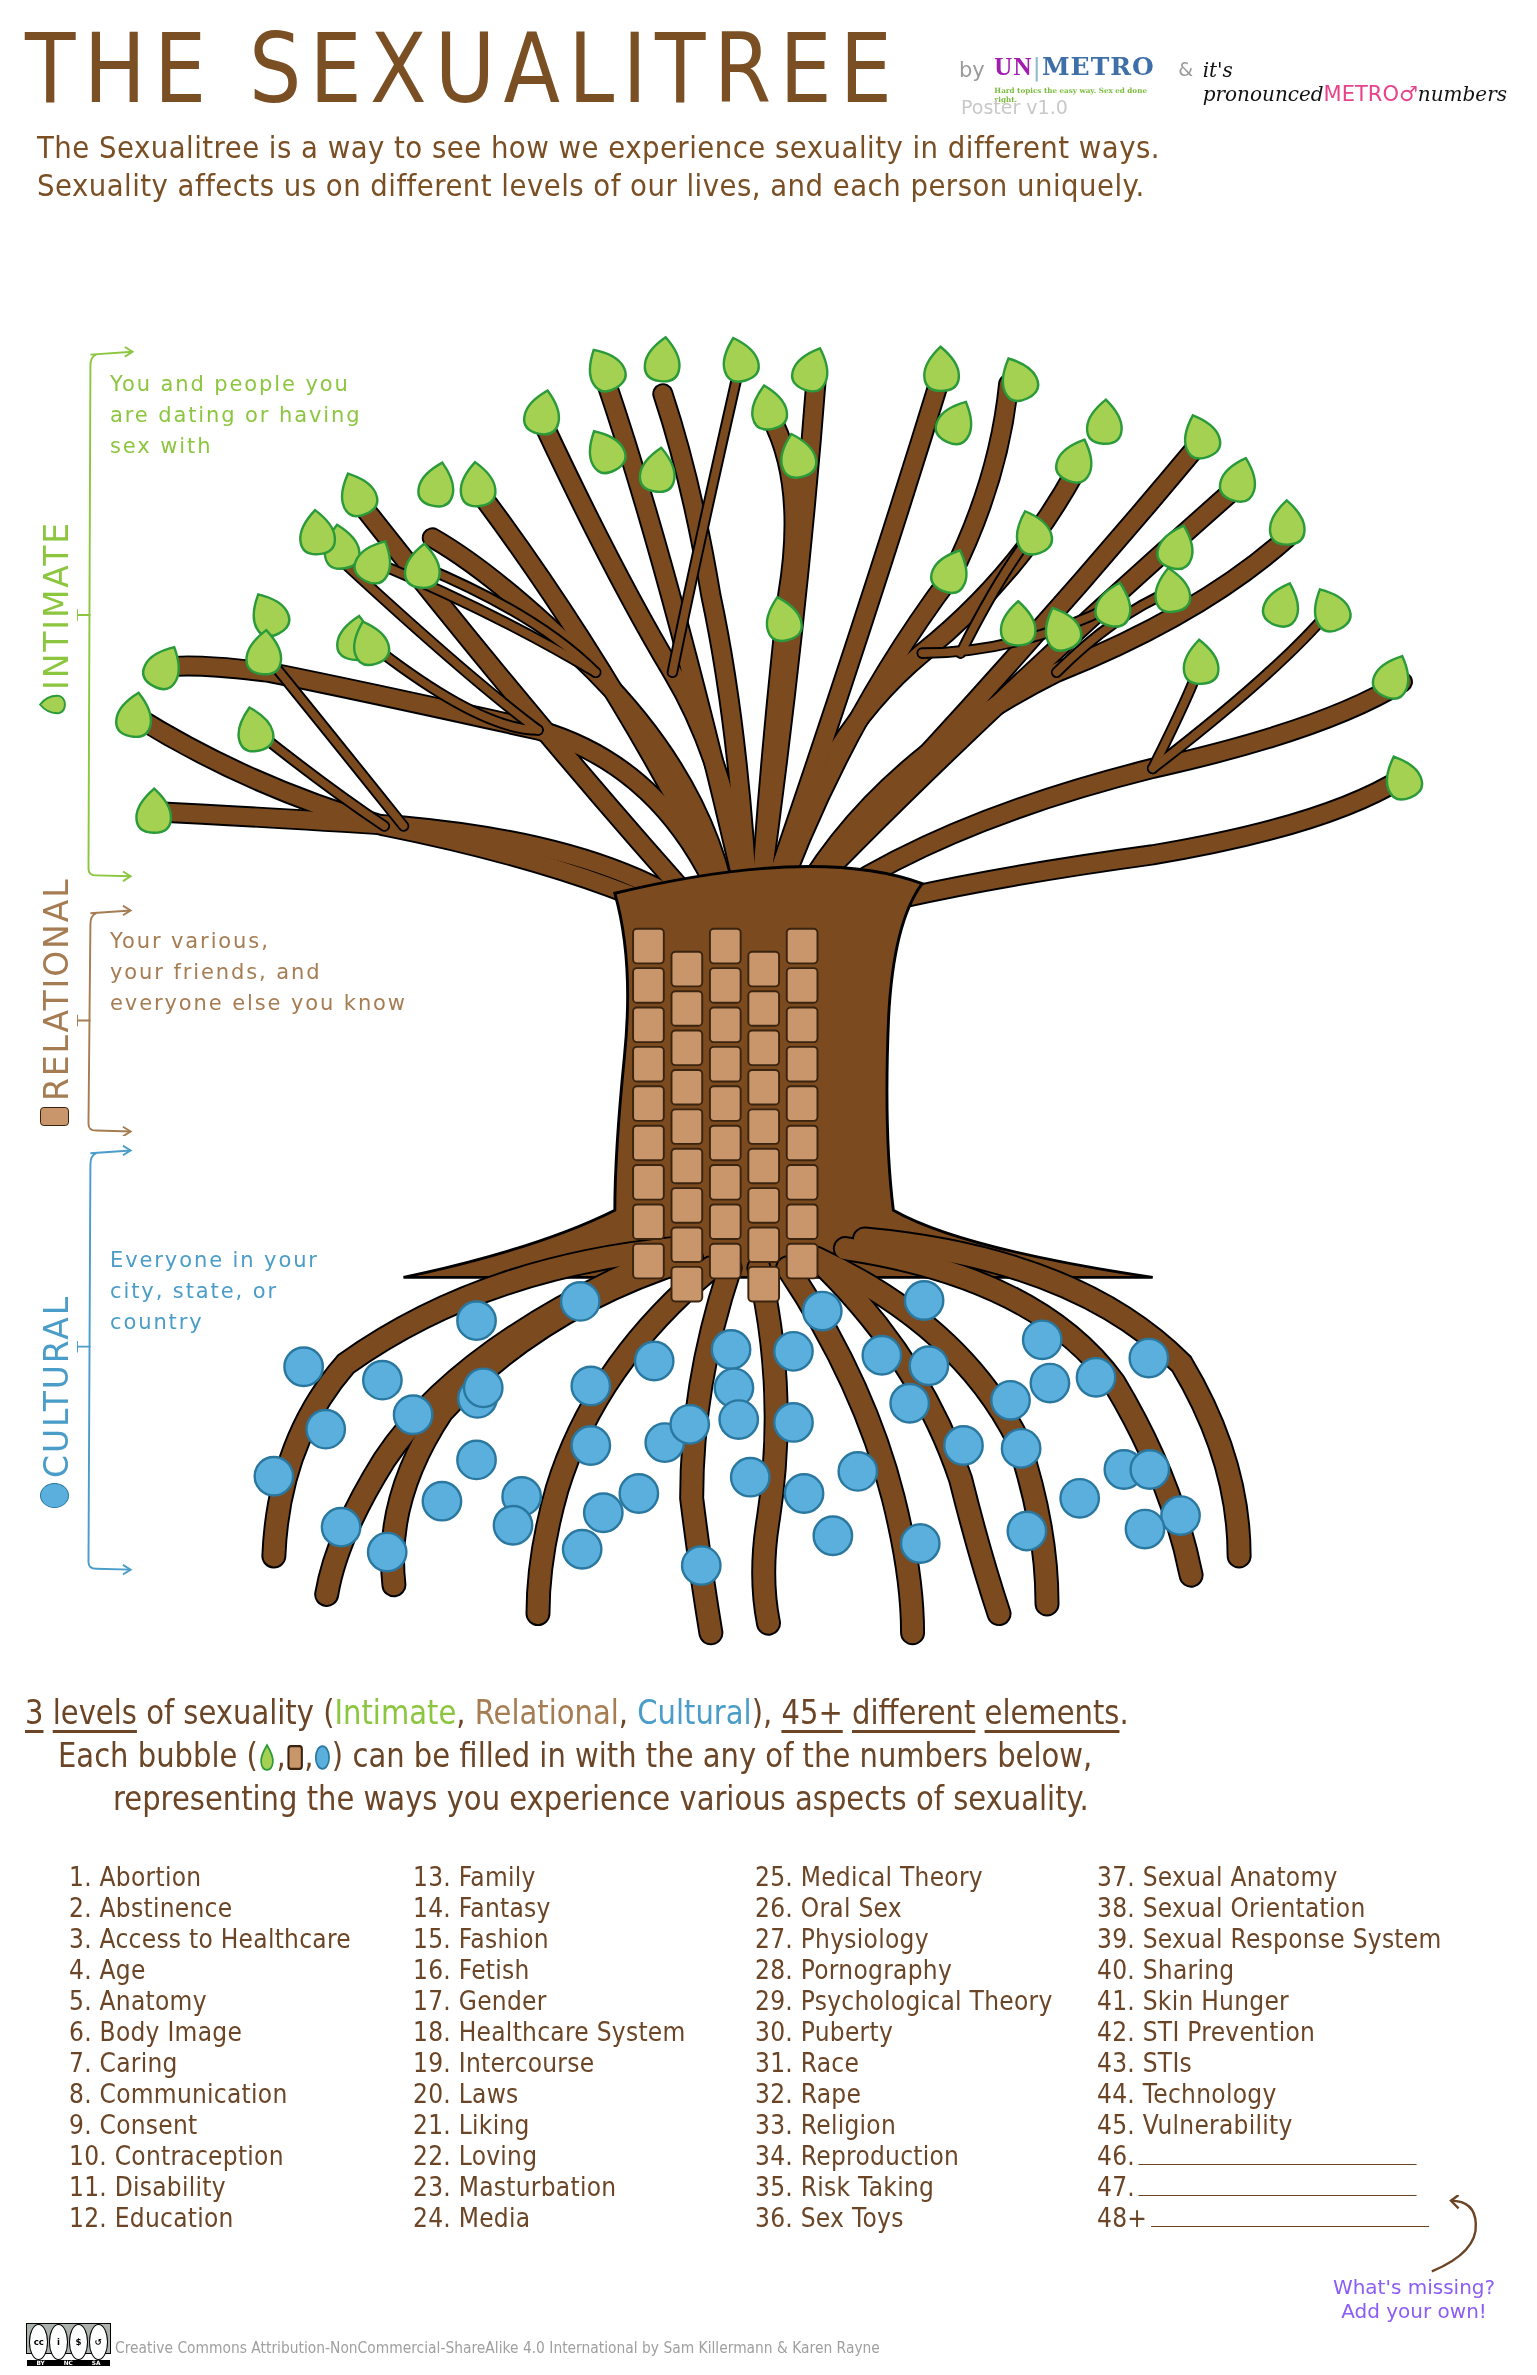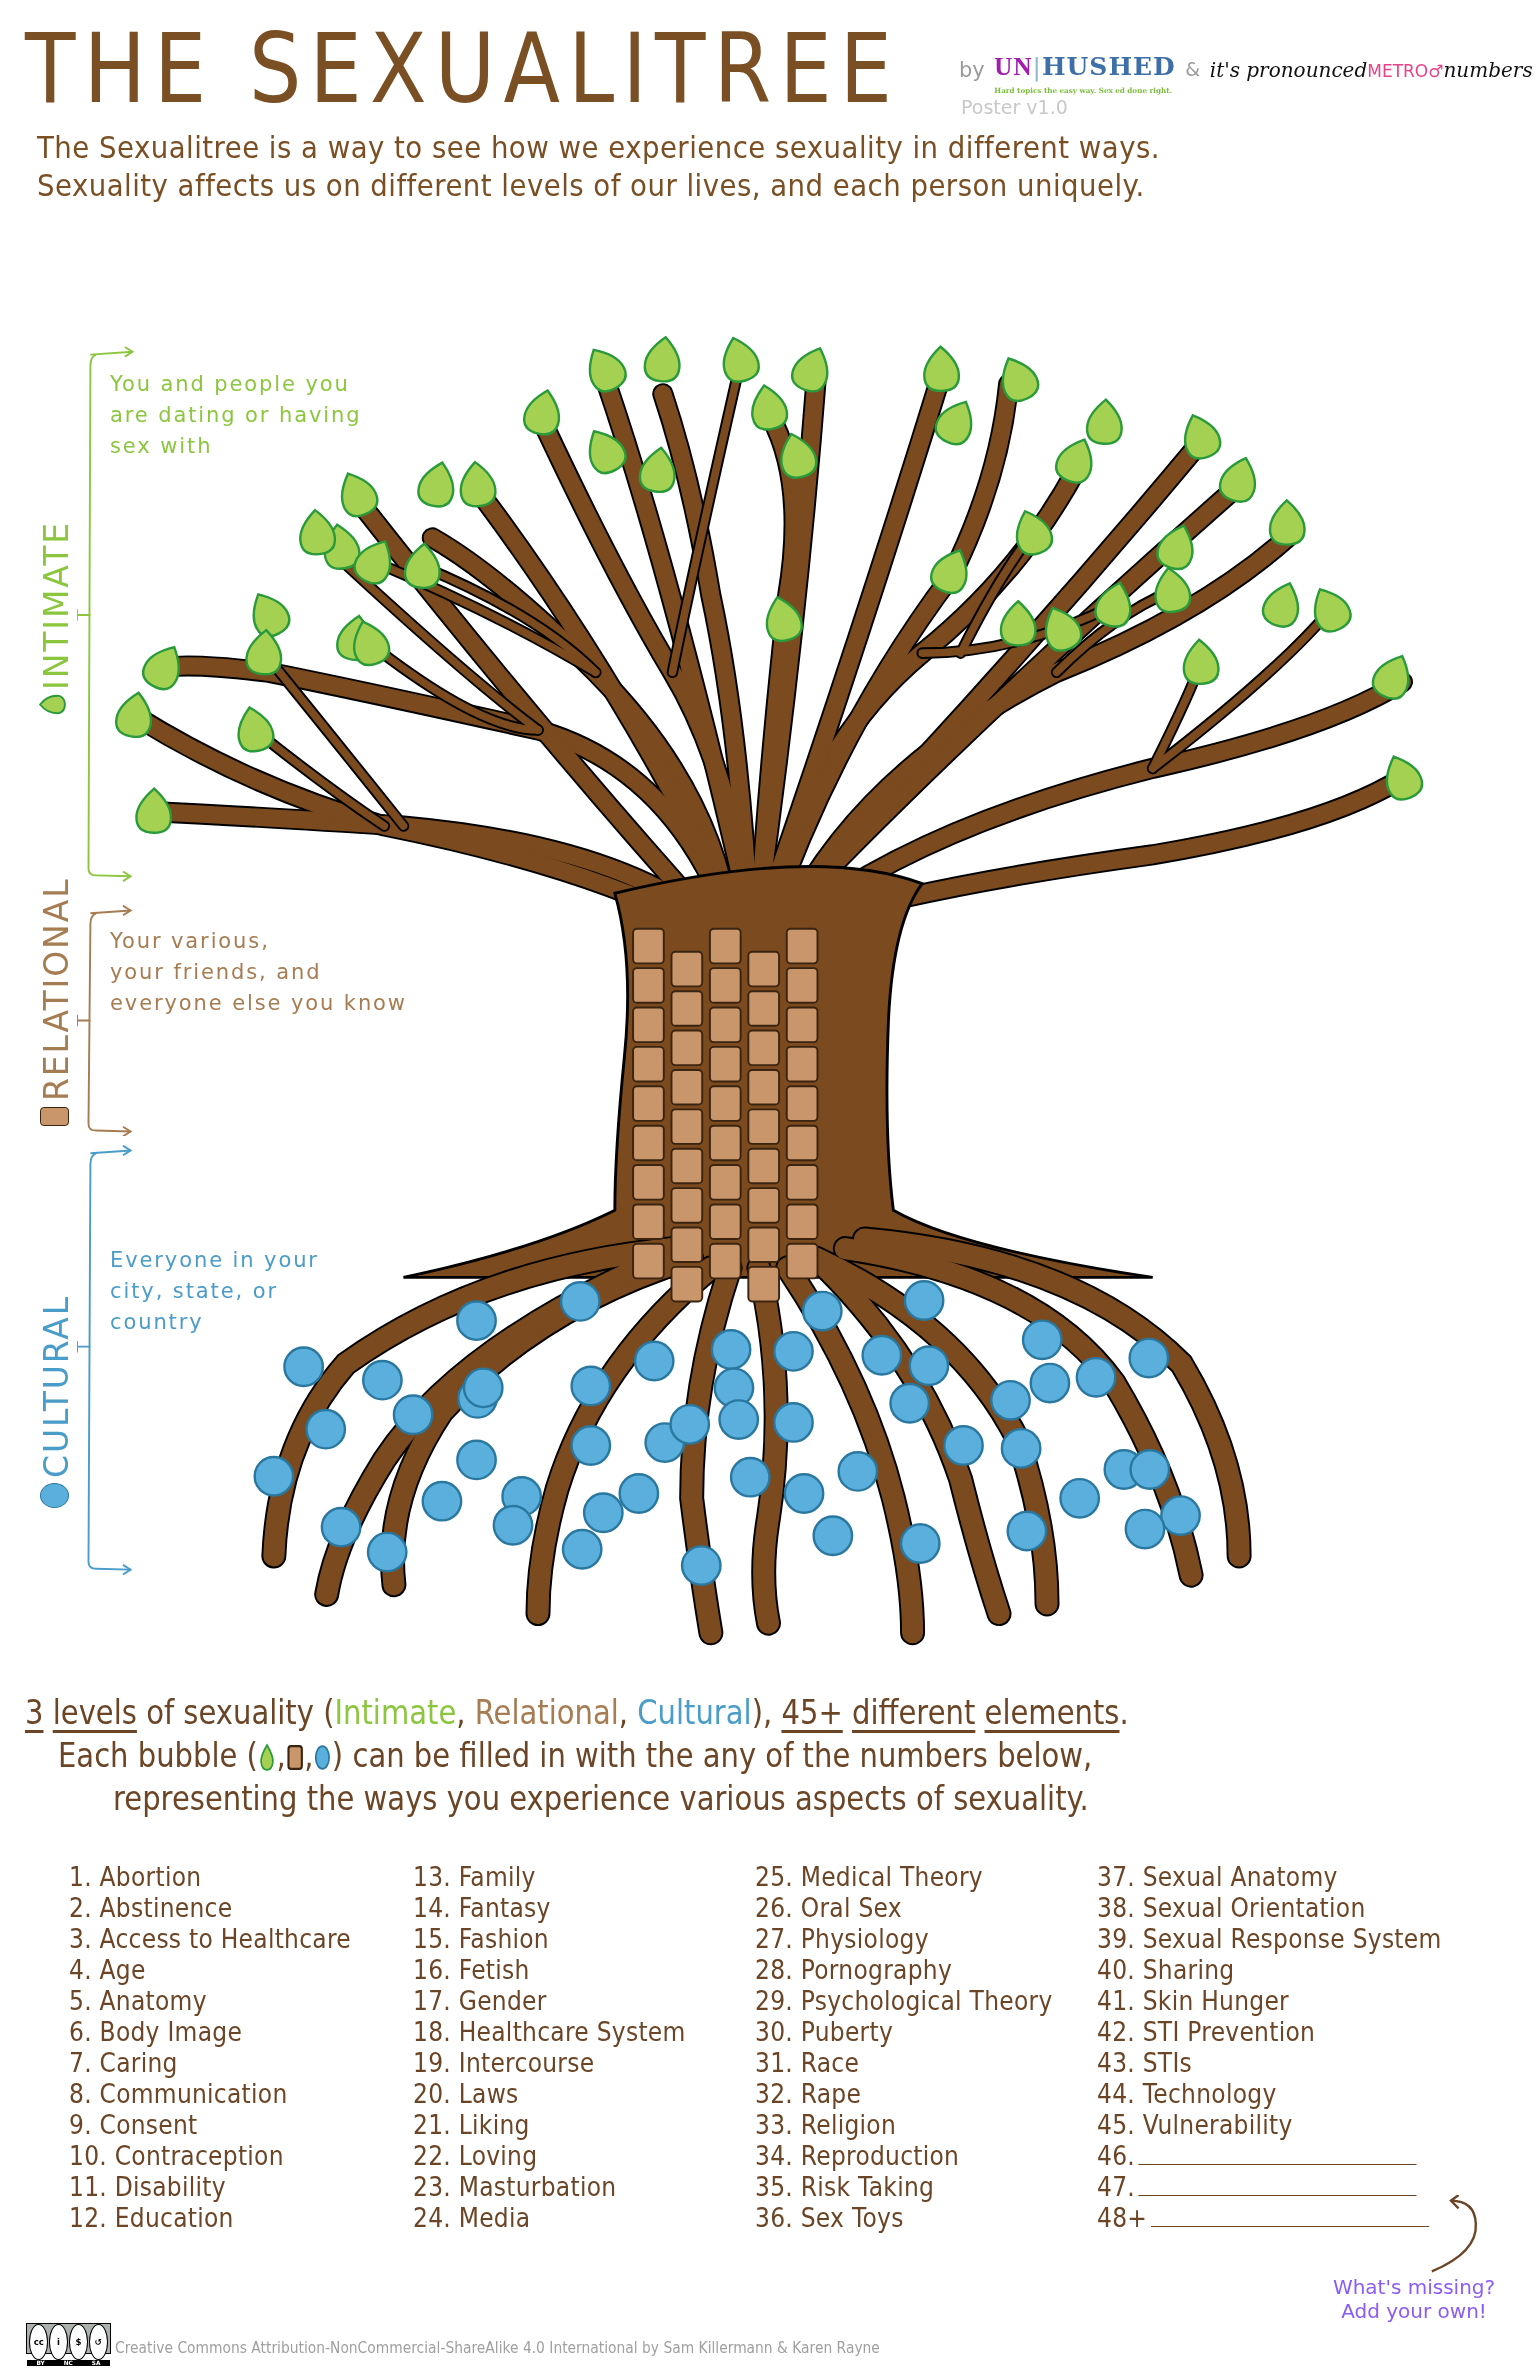--- a/index.html
+++ b/index.html
@@ -15,21 +15,21 @@
   .byline { position: absolute; left: 959px; top: 54px; display: flex; align-items: flex-start; gap: 9.6px; }
   .by { font-size: 21px; color: #9a9a9a; margin-top: 3.8px; }
   .unhushed { display: flex; flex-direction: column; }
   .unhushed-logo { font-family: "DejaVu Serif", serif; font-weight: bold; font-size: 25px; letter-spacing: 1px; line-height: 1; }
   .unhushed-logo .un { color: #a21caf; font-family: Liberation Serif, serif; }
   .unhushed-logo .bar { color: #8fb8d0; font-weight: normal; }
   .unhushed-logo .hushed { color: #3f6fa8; }
   .unhushed-tag { font-family: "DejaVu Serif", serif; font-size: 7.2px; color: #7cbc3e; font-weight: bold; margin-top: 7px; }
   .amp { font-size: 19px; color: #9a9a9a; margin-top: 3.8px; }
   .ipm { font-family: "DejaVu Serif", serif; font-style: italic; font-size: 20px; color: #111; margin-top: 3.8px; }
-  .ipm .metro { color: #e8428a; font-style: normal; font-family: "DejaVu Sans", sans-serif; font-size: 17px; }
+  .ipm .metro { color: #e8428a; font-style: normal; font-family: "DejaVu Sans", sans-serif; font-size: 21px; }
   .poster-ver { position: absolute; left: 961px; top: 96px; font-size: 19px; color: #c8c8c8; }
 
   .intro { position: absolute; left: 37px; top: 129px; width: 1499px; font-size: 30px; line-height: 38px; color: #7a4f24; letter-spacing: 0.5px; }
   .intro div { white-space: nowrap; transform: scaleX(0.92); transform-origin: left; }
 
   .level { position: absolute; }
   .level-label {
     position: absolute; font-size: 33px; letter-spacing: 1.9px; white-space: nowrap;
     transform: rotate(-90deg); transform-origin: left top;
   }
@@ -64,21 +64,21 @@
 </style>
 </head>
 <body>
 
 <div class="title">THE SEXUALITREE</div>
 
 <div class="byline">
   <span class="by">by</span>
   <div class="unhushed">
     <div class="unhushed-logo">
-      <span class="un">UN</span><span class="bar">|</span><span class="hushed">HUSHED</span>
+      <span class="un">UN</span><span class="bar">|</span><span class="hushed">METRO</span>
     </div>
     <div class="unhushed-tag">Hard topics the easy way. Sex ed done right.</div>
   </div>
   <span class="amp">&amp;</span>
   <span class="ipm">
     <span>it's pronounced</span><span class="metro">METRO♂</span><span>numbers</span>
   </span>
 </div>
 <div class="poster-ver">Poster v1.0</div>
 

